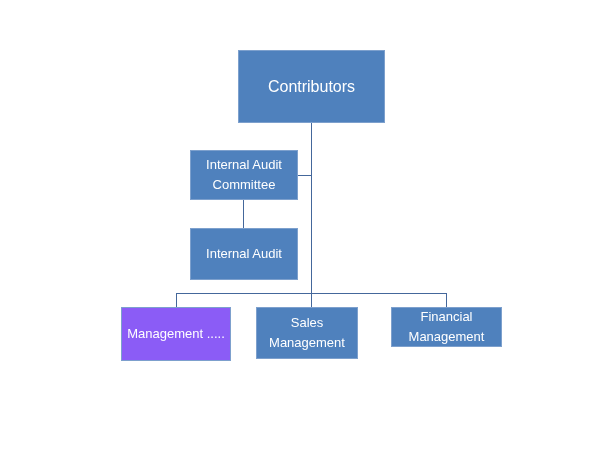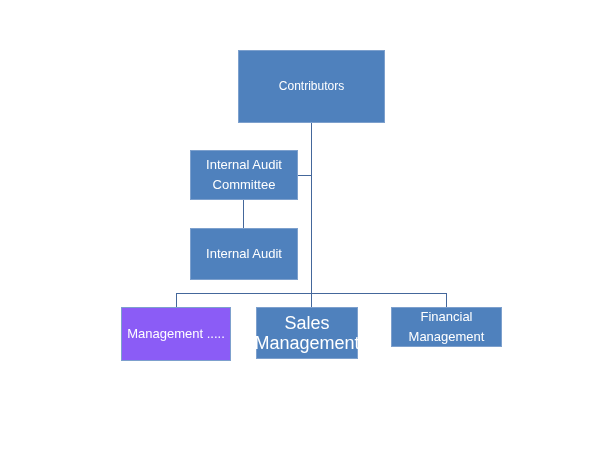--- a/index.html
+++ b/index.html
@@ -26,37 +26,37 @@
     justify-content: center;
     text-align: center;
     box-sizing: border-box;
   }
   .node .nl {
     display: block;
     white-space: nowrap;
   }
   .node-contributors {
     left: 238px; top: 50px; width: 147px; height: 73px;
-    font-size: 12px; line-height: 27px;
+    font-size: 16px; line-height: 27px;
   }
   .node-committee {
     left: 190px; top: 150px; width: 108px; height: 50px;
     font-size: 13px; line-height: 20px;
   }
   .node-department {
     left: 190px; top: 228px; width: 108px; height: 52px;
     font-size: 13px; line-height: 20px;
   }
   .node-management {
     left: 121px; top: 307px; width: 110px; height: 54px;
     font-size: 13px; line-height: 20px;
   }
   .node-sales {
     left: 256px; top: 307px; width: 102px; height: 52px;
-    font-size: 18px; line-height: 20px;
+    font-size: 13px; line-height: 20px;
   }
   .node-financial {
     left: 391px; top: 307px; width: 111px; height: 40px;
     font-size: 13px; line-height: 20px;
   }
   .conn {
     position: absolute;
     background: #44679b;
   }
   .conn.v { width: 1px; }

